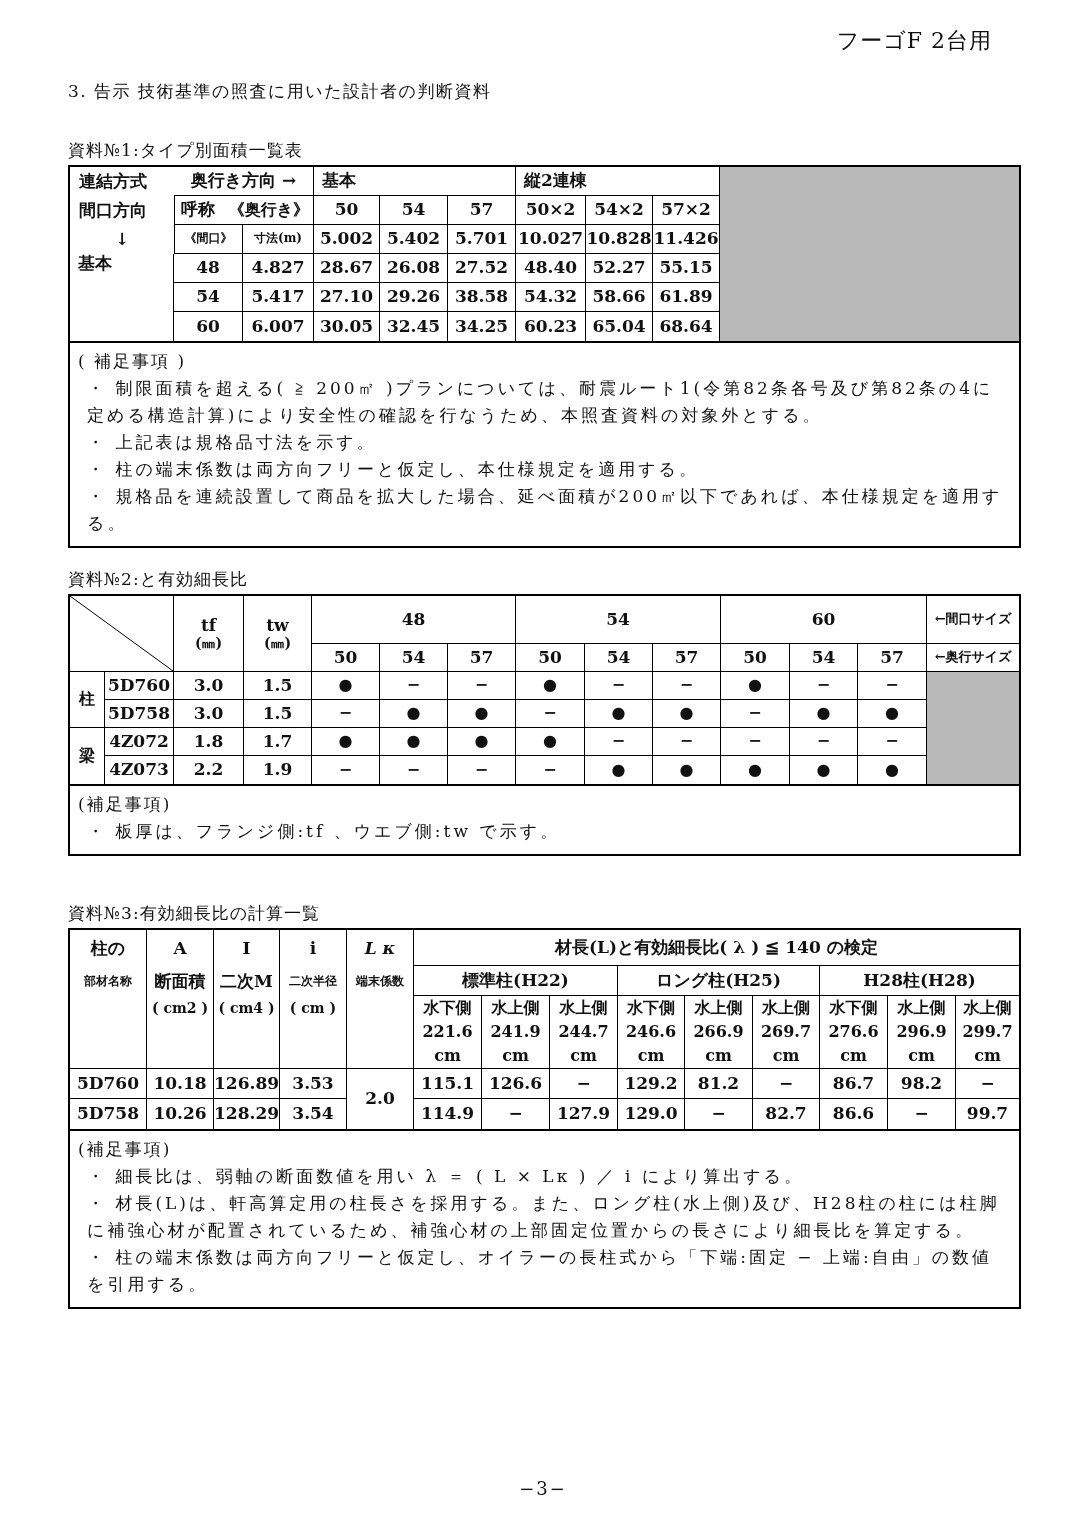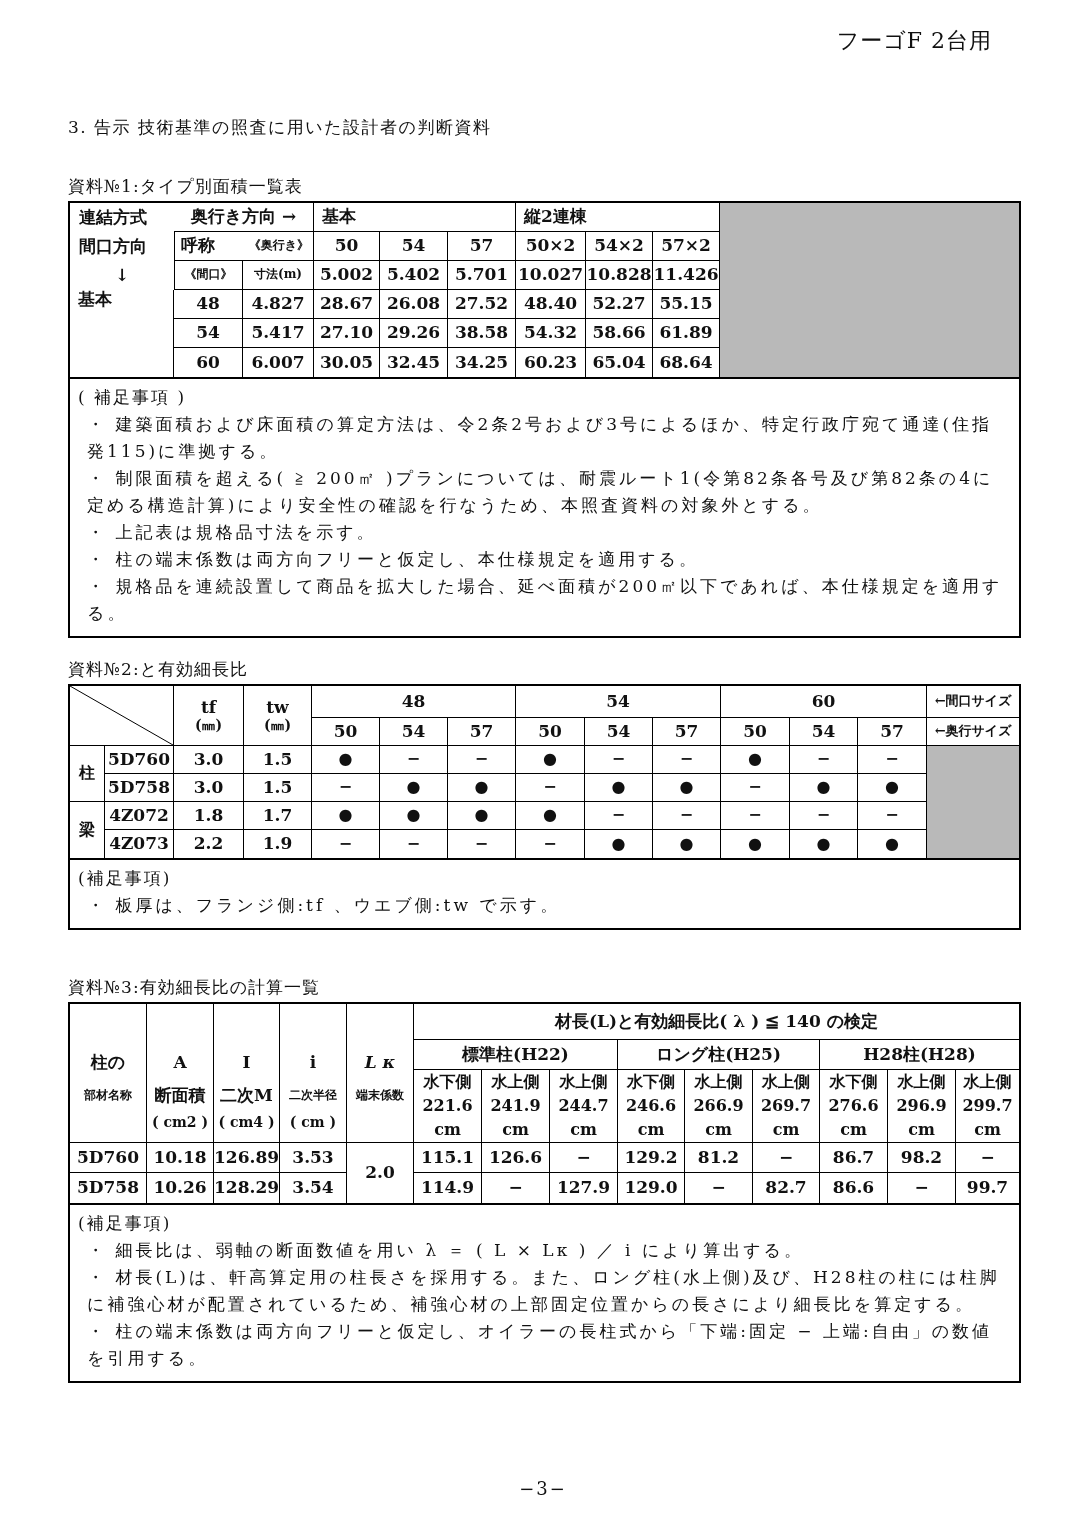--- a/index.html
+++ b/index.html
@@ -4,57 +4,57 @@
 <style>
   html,body{margin:0;padding:0;}
   body{
     width:1086px;height:1536px;background:#ffffff;color:#111;
     font-family:"DejaVu Serif","Liberation Serif",serif;
     position:relative;overflow:hidden;
   }
   .page{position:absolute;inset:0;}
   .header-right{position:absolute;top:26px;right:94px;font-size:22px;letter-spacing:1px;}
   .content{position:absolute;left:68px;top:80px;width:953px;}
-  .section-title{font-size:17px;letter-spacing:1.5px;margin-top:36px;}
+  .section-title{font-size:17px;letter-spacing:1.5px;}
   .tbl-title{font-size:17px;letter-spacing:1px;margin-bottom:3px;}
   .tt1{margin-top:36px;}
   .tt2{margin-top:20px;}
   .tt3{margin-top:46px;}
   .box{border:2px solid #000;background:#fff;}
   table{border-collapse:separate;border-spacing:0;table-layout:fixed;font-weight:bold;}
   td{padding:0;text-align:center;vertical-align:middle;font-size:17px;line-height:1.15;
      overflow:hidden;white-space:nowrap;}
   .br{border-right:1px solid #000;}
   .bb{border-bottom:1px solid #000;}
   .bl{border-left:1px solid #000;}
   .grid-row{border-bottom:2px solid #000;display:flex;}
   .gray-fill{flex:1;background:#b9b9b9;}
   .gray-cell{background:#b9b9b9;}
   .ta-l{text-align:left;padding-left:8px;}
   .va-t{vertical-align:top;}
   .small{font-size:12px;}
-  .smaller{font-size:12px;}
+  .smaller{font-size:16px;}
   .unit{font-size:14px;}
   
   .t1{width:650px;}
   .t1 tr{height:29px;}
   .corner div{height:29px;line-height:29px;}
   .corner .cl{text-align:left;padding-left:9px;}
   .kosho{display:flex;justify-content:space-between;align-items:center;padding:0 4px 0 6px;}
   
   .t2{width:100%;}
   .diag{position:relative;}
   .diag-svg{position:absolute;inset:0;width:100%;height:100%;}
   .vlabel{font-size:16px;}
   .mark{font-size:16px;}
   .sizelab{font-size:13px;}
   
   .t3{width:100%;}
   .hstack div{overflow:hidden;}
-  .h36{height:36px;line-height:36px;margin-top:40px;}
+  .h36{height:36px;line-height:36px;}
   .h30{height:30px;line-height:30px;}
   .h24{height:24px;line-height:24px;}
   .len div{height:24px;line-height:24px;font-size:16px;}
   .ital{font-style:italic;}
   
   .notes{padding:5px 8px 9px 8px;font-size:17px;letter-spacing:3px;line-height:27px;}
   .notes .nlabel{letter-spacing:2px;}
   .note{padding-left:9px;white-space:normal;}
   .footer{position:absolute;left:0;width:100%;text-align:center;top:1478px;font-size:18px;letter-spacing:2px;}
 </style>
@@ -149,21 +149,20 @@
             <td class="br">60.23</td>
             <td class="br">65.04</td>
             <td class="br">68.64</td>
           </tr>
         </tbody>
           </table>
         <div class="gray-fill"></div>
       </div>
       <div class="notes">
         <div class="nlabel">( 補足事項 )</div>
-        <div class="note">・ 建築面積および床面積の算定方法は、令2条2号および3号によるほか、特定行政庁宛て通達(住指発115)に準拠する。</div>
         <div class="note">・ 制限面積を超える( ≧ 200㎡ )プランについては、耐震ルート1(令第82条各号及び第82条の4に定める構造計算)により安全性の確認を行なうため、本照査資料の対象外とする。</div>
         <div class="note">・ 上記表は規格品寸法を示す。</div>
         <div class="note">・ 柱の端末係数は両方向フリーと仮定し、本仕様規定を適用する。</div>
         <div class="note">・ 規格品を連続設置して商品を拡大した場合、延べ面積が200㎡以下であれば、本仕様規定を適用する。</div>
       </div>
     </div>
 
     <div class="tbl-title tt2">資料№2:と有効細長比</div>
     <div class="box">
       <div class="grid-row">
@@ -178,21 +177,21 @@
               <col style="width:68px">
             <col style="width:69px">
               <col style="width:68px">
               <col style="width:68px">
             <col style="width:69px">
               <col style="width:68px">
               <col style="width:69px">
             <col style="width:92px">
           </colgroup>
           <tbody>
-              <tr style="height:32px">
+              <tr style="height:48px">
             <td colspan="2" rowspan="2" class="diag br bb">
               <svg class="diag-svg" viewBox="0 0 100 100" preserveAspectRatio="none">
                     <line x1="0" y1="0" x2="100" y2="100" stroke="#000" stroke-width="1" vector-effect="non-scaling-stroke"></line>
                   </svg>
             </td>
             <td rowspan="2" class="br bb">
               <div>tf</div>
               <div class="unit">(㎜)</div>
             </td>
             <td rowspan="2" class="br bb">

